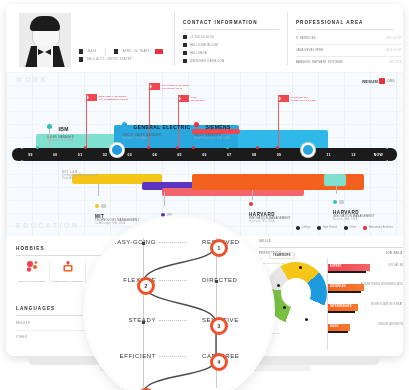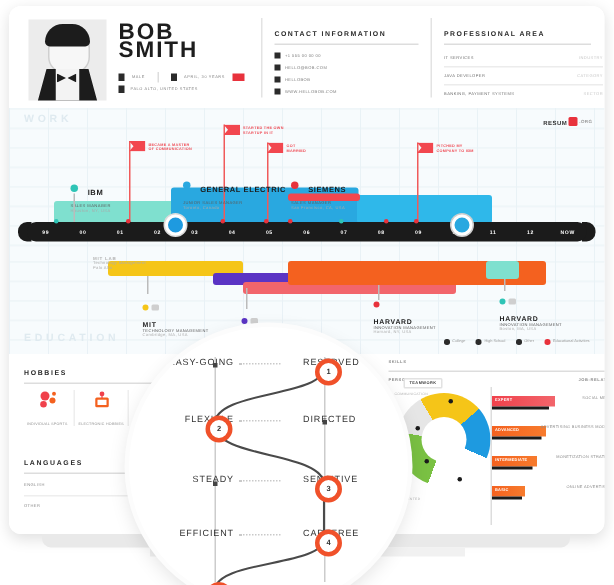--- a/index.html
+++ b/index.html
@@ -127,24 +127,20 @@
   <div class="header">
     <div class="avatar">
       <div class="av-head"></div>
       <div class="av-hair"></div>
       <div class="av-body"></div>
       <div class="av-shirt"></div>
       <div class="av-bowL"></div>
       <div class="av-bowR"></div>
     </div>
 
-    <div class="name">
-      <span>BOB</span>
-      <span class="l2">SMITH</span>
-    </div>
 
     <div class="meta-row">
       <span class="mico"></span>
       <span>MALE</span>
       <span class="vdiv"></span>
       <span class="mico"></span>
       <span>APRIL, 30 YEARS</span>
       <span class="flagchip"></span>
     </div>
     <div class="meta-row2">

